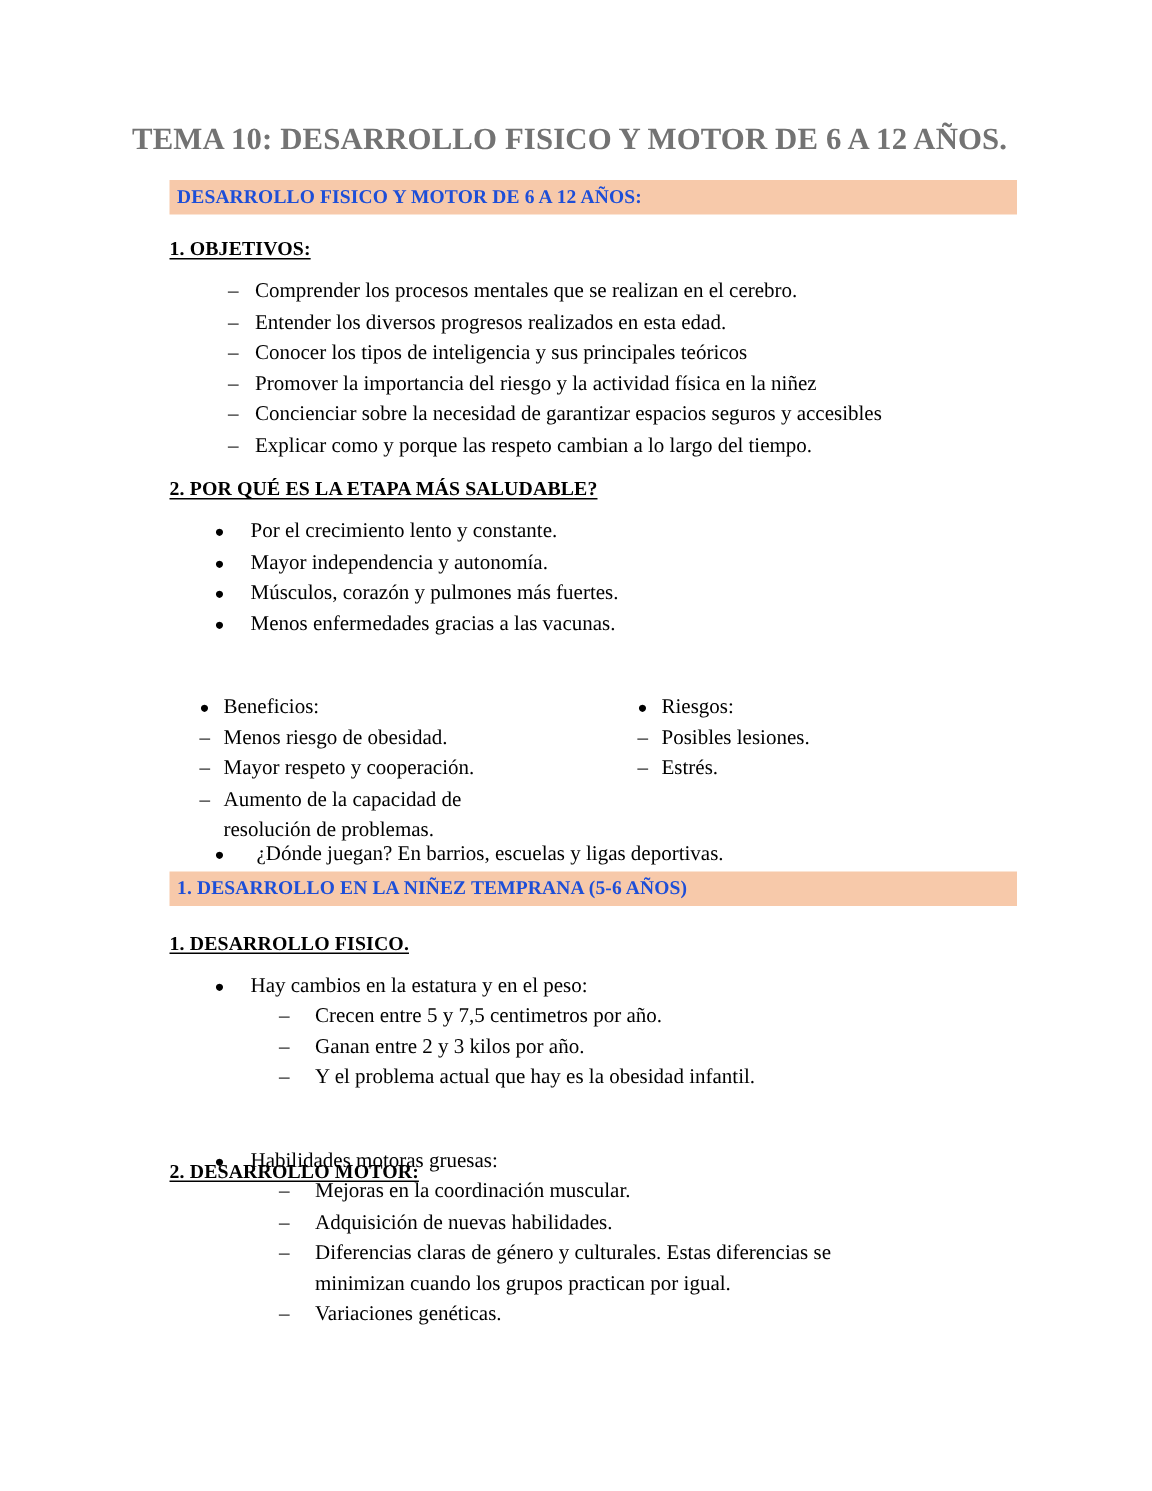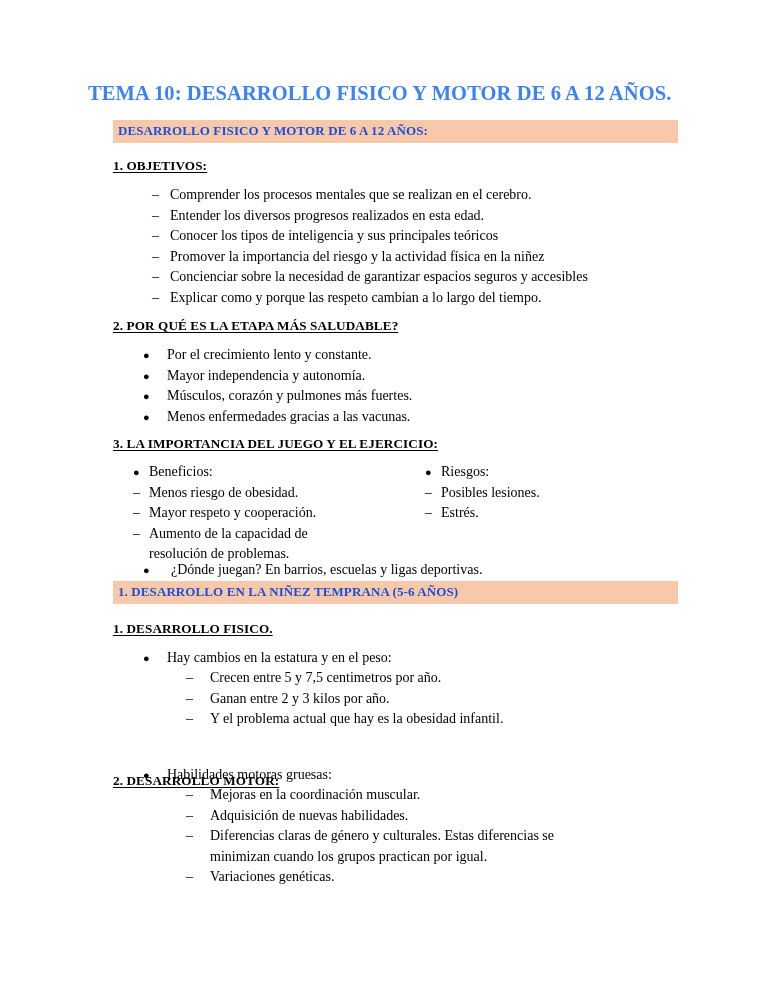--- a/index.html
+++ b/index.html
@@ -24,21 +24,21 @@
   }
 
   
   .doc-title {
     position: absolute;
     left: 88px;
     top: 82px;
     width: 600px;
     font-size: 20.5px;
     font-weight: bold;
-    color: #3b82f6;
+    color: #737373;
     letter-spacing: 0.1px;
     white-space: nowrap;
   }
 
   
   .banner {
     position: absolute;
     left: 113px;
     width: 565px;
     background: #F7C9AA;
@@ -160,21 +160,20 @@
     <div class="li">
       <span class="mark bullet-dot">●</span>
       <span class="txt">Músculos, corazón y pulmones más fuertes.</span>
     </div>
     <div class="li">
       <span class="mark bullet-dot">●</span>
       <span class="txt">Menos enfermedades gracias a las vacunas.</span>
     </div>
   </div>
 
-  <div class="subhead" style="top:436px;">3. LA IMPORTANCIA DEL JUEGO Y EL EJERCICIO:</div>
 
   <div class="list col-left" style="top:462px;">
     <div class="li">
       <span class="mark bullet-dot">●</span>
       <span class="txt">Beneficios:</span>
     </div>
     <div class="li">
       <span class="mark dash-gl">–</span>
       <span class="txt">Menos riesgo de obesidad.</span>
     </div>

